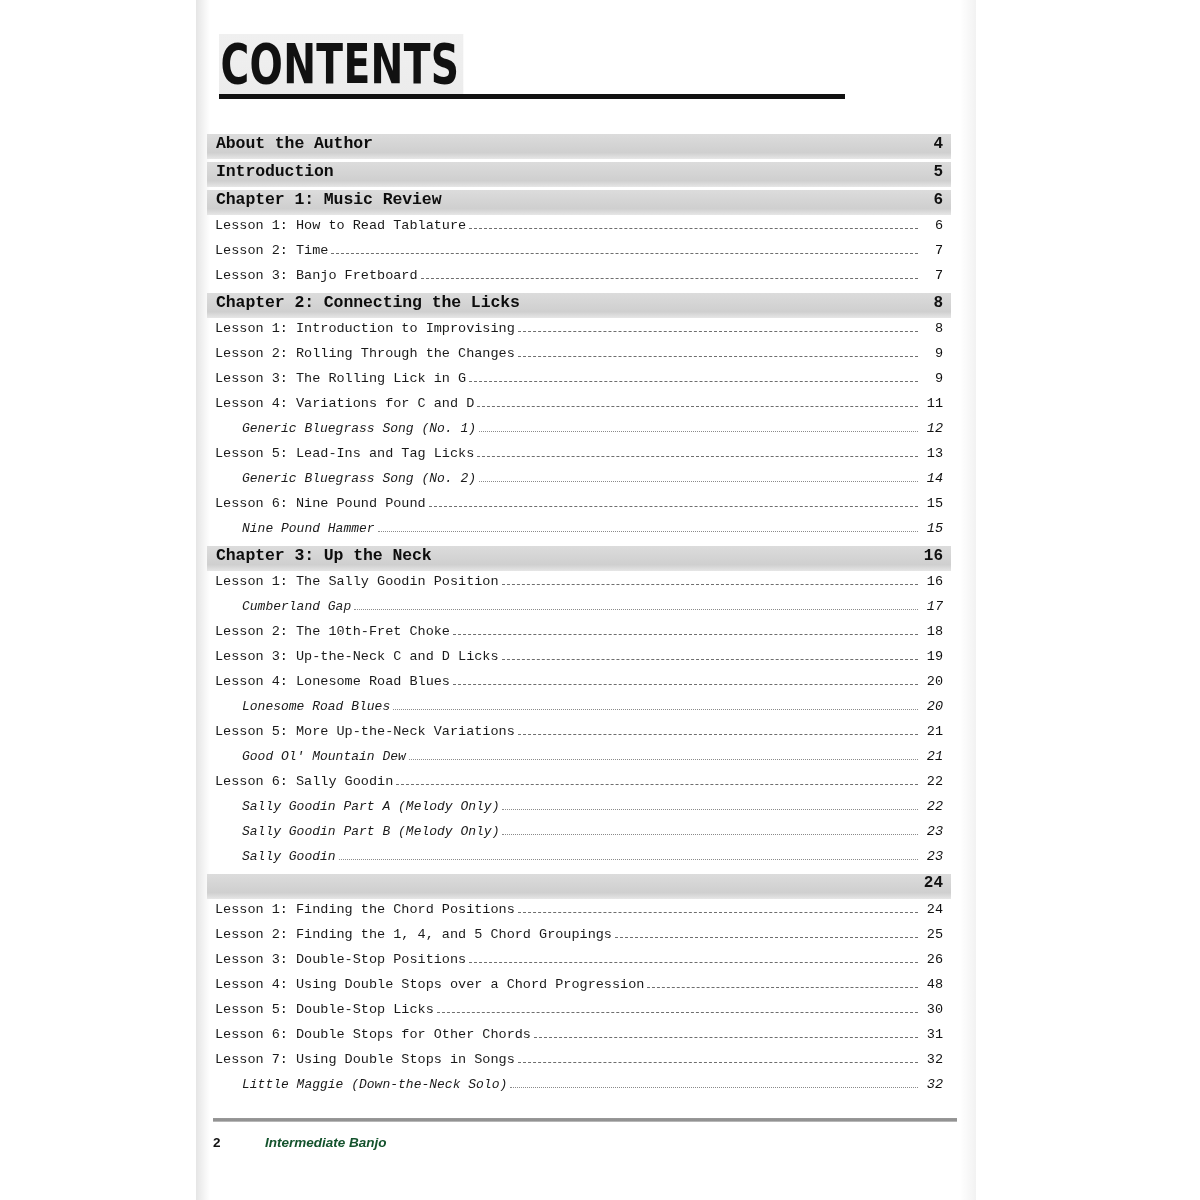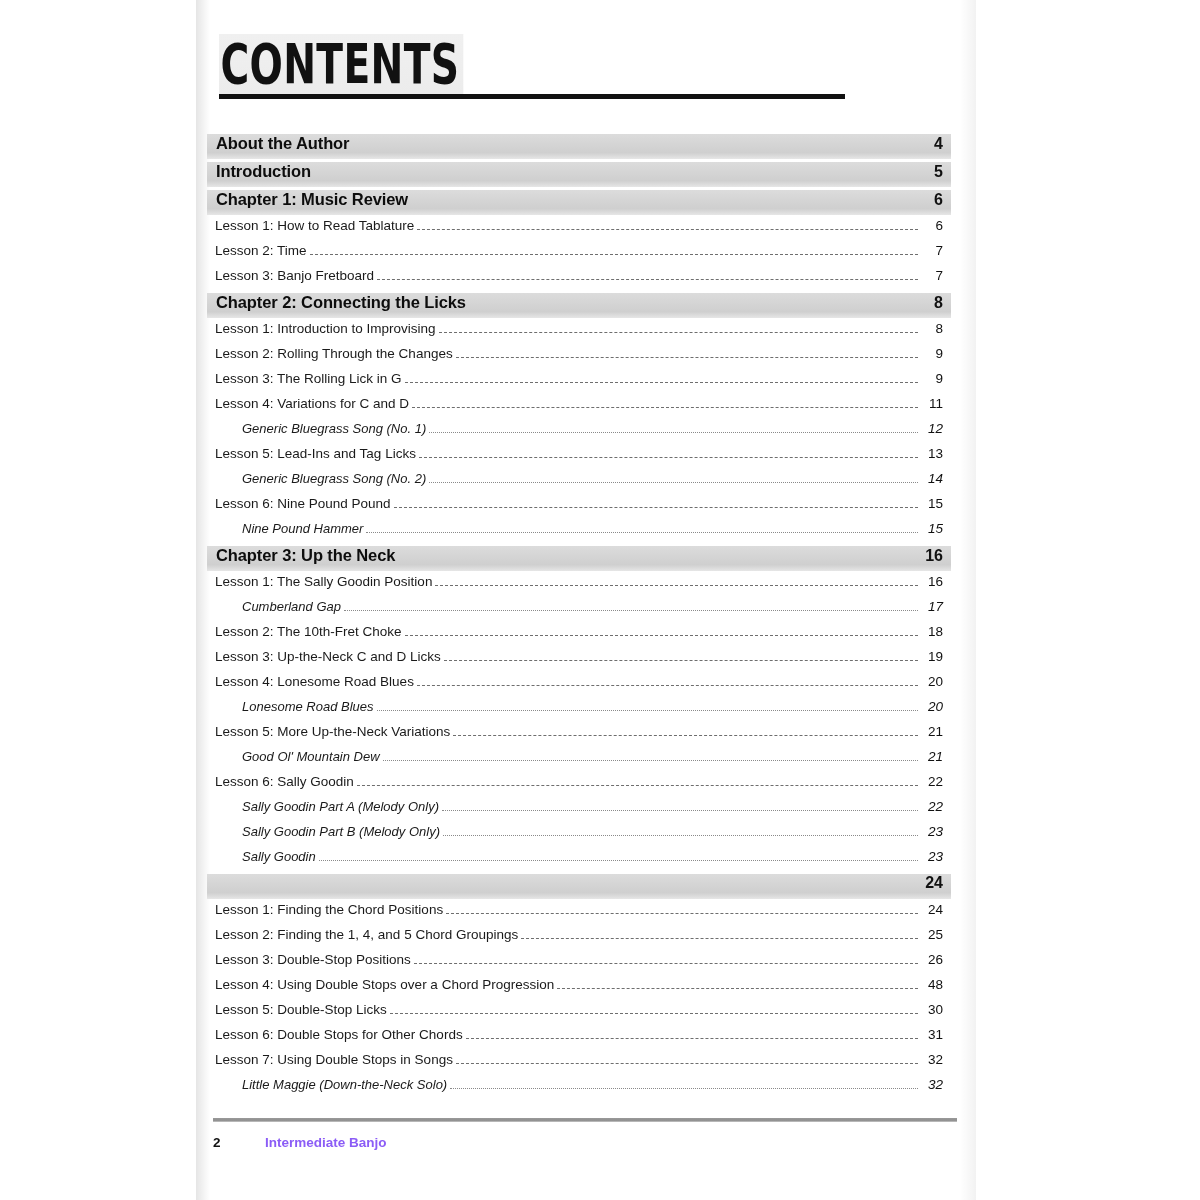--- a/index.html
+++ b/index.html
@@ -87,20 +87,21 @@
     position: relative;
     padding-top: 22px;
   }
 
   .row {
     position: relative;
     display: flex;
     align-items: baseline;
     width: 744px;
     box-sizing: border-box;
+    font-family: Liberation Mono, monospace;
   }
 
   
   .row.bar {
     background: linear-gradient(to bottom, #dcdcdc 0%, #d4d4d4 45%, #cfcfcf 75%, #e6e6e6 100%);
     height: 25px;
     margin-bottom: 3px;
     padding: 0 8px 0 9px;
     font-weight: 700;
     font-size: 16.5px;
@@ -184,21 +185,22 @@
     margin-top: 13px;
     font-size: 13.5px;
   }
   .footer-page {
     font-weight: 700;
     color: #111;
     width: 52px;
   }
   .footer-book {
     font-weight: 700;
-    color: #8b5cf6;
+    font-style: italic;
+    color: #14532d;
   }
 </style>
 </head>
 <body>
 
 <div class="page">
 
   <div class="page-edge-shadow"></div>
   <div class="page-right-shadow"></div>
 

